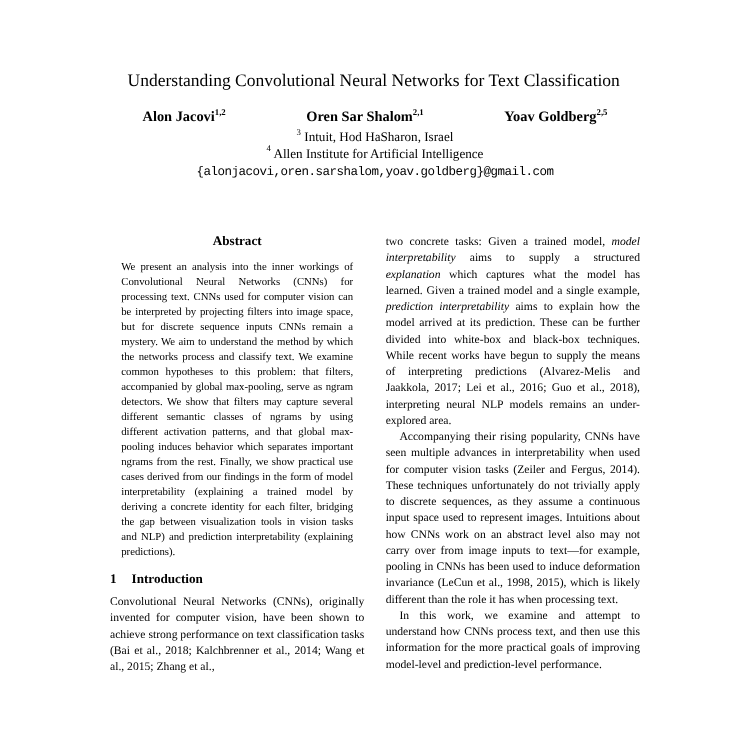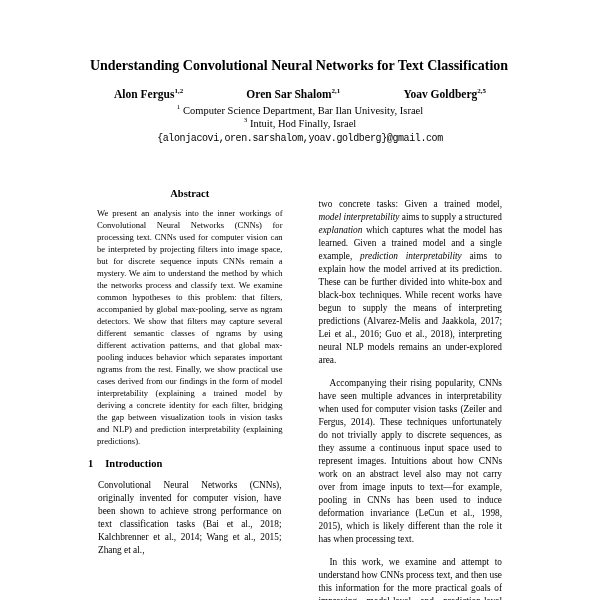--- a/index.html
+++ b/index.html
@@ -7,21 +7,21 @@
     width: 600px; height: 600px;
     background: #ffffff;
     overflow: hidden;
     position: relative;
     font-family: "Liberation Serif", serif;
     color: #000;
   }
   .page { width: 424px; margin: 0 auto; padding-top: 57px; }
 
   .title {
-    font-size: 14px; font-weight: bold; text-align: center;
+    font-size: 14px; font-weight: normal; text-align: center;
     line-height: 1.25; margin: 0 2px 13px 0; white-space: nowrap;
   }
   .authors {
     display: flex; justify-content: space-between; align-items: baseline;
     padding: 0 26px; font-size: 11.5px; font-weight: bold;
   }
   sup { font-size: 7px; line-height: 0; margin-top: 44px; }
   .affiliations { margin-top: 4px; }
   .affil { text-align: center; font-size: 10.5px; line-height: 13.2px; }
   .email {
@@ -39,42 +39,42 @@
   }
   .abstract-text {
     font-size: 8.6px; line-height: 12px; text-align: justify;
     margin: 0; padding: 0 9px;
     hyphens: auto; -webkit-hyphens: auto;
   }
   .sec-head { font-weight: bold; font-size: 10.5px; margin: 11px 0 7px 0; }
   .sec-num { margin-right: 12px; }
   .body-p {
     font-size: 9.3px; line-height: 13px; text-align: justify;
-    margin: 10px;
+    margin: 0;
     hyphens: auto; -webkit-hyphens: auto;
   }
   .indent { text-indent: 11px; }
   em { font-style: italic; }
 </style>
 </head>
 <body>
 
 <div class="page">
 
   <h1 class="title">Understanding Convolutional Neural Networks for Text Classification</h1>
 
   <div class="authors">
-    <span class="author"><span>Alon Fergus</span><sup>1,2</sup></span>
+    <span class="author"><span>Alon Jacovi</span><sup>1,2</sup></span>
     <span class="author"><span>Oren Sar Shalom</span><sup>2,1</sup></span>
     <span class="author"><span>Yoav Goldberg</span><sup>2,5</sup></span>
   </div>
 
   <div class="affiliations">
-    <div class="affil"><sup>1</sup><span> Computer Science Department, Bar Ilan Univesity, Israel</span></div>
-    <div class="affil"><sup>3</sup><span> Intuit, Hod Finally, Israel</span></div>
+    <div class="affil"><sup>3</sup><span> Intuit, Hod HaSharon, Israel</span></div>
+    <div class="affil"><sup>4</sup><span> Allen Institute for Artificial Intelligence</span></div>
   </div>
 
   <div class="email">{alonjacovi,oren.sarshalom,yoav.goldberg}@gmail.com</div>
 
   <div class="cols">
 
     <div class="col">
       <div class="abstract-head">Abstract</div>
       <p class="abstract-text"><span>We present an analysis into the inner workings of Convolutional Neural Networks (CNNs) for processing text. CNNs used for computer vision can be interpreted by projecting filters into image space, but for discrete sequence inputs CNNs remain a mystery. We aim to understand the method by which the networks process and classify text. We examine common hypotheses to this problem: that filters, accompanied by global max-pooling, serve as ngram detectors. We show that filters may capture several different semantic classes of ngrams by using different activation patterns, and that global max-pooling induces behavior which separates important ngrams from the rest. Finally, we show practical use cases derived from our findings in the form of model interpretability (explaining a trained model by deriving a concrete identity for each filter, bridging the gap between visualization tools in vision tasks and NLP) and prediction interpretability (explaining predictions).</span></p>
       <div class="sec-head">

